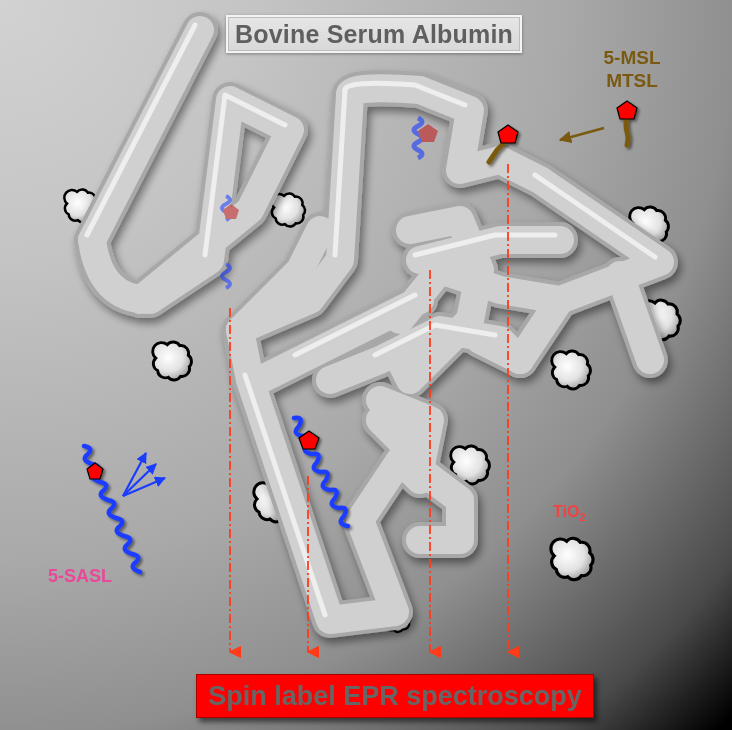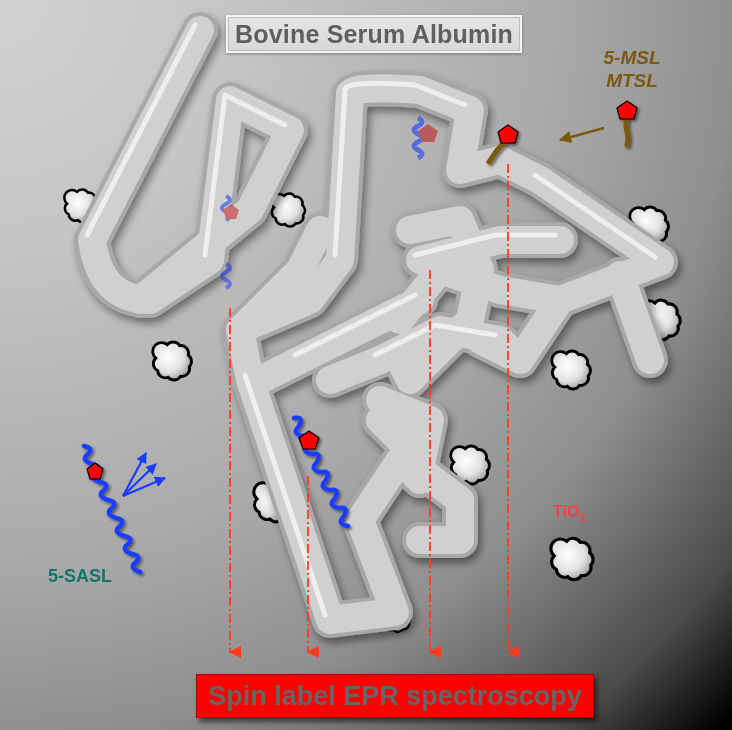--- a/index.html
+++ b/index.html
@@ -11,22 +11,22 @@
     #scene { position: absolute; left: 0; top: 0; width: 732px; height: 730px; }
     .title-box {
       position: absolute; left: 226px; top: 15px; width: 296px; height: 38px;
       background: linear-gradient(#e6e6e6, #d8d8d8);
       border: 2px solid #f4f4f4; box-shadow: 0 1px 3px rgba(0,0,0,0.35), inset 0 0 0 1px #bdbdbd;
       box-sizing: border-box;
       display: flex; align-items: center; justify-content: center;
       color: #5f5f5f; font-weight: bold; font-size: 25px; letter-spacing: 0.2px;
     }
     .label { position: absolute; font-weight: bold; text-align: center; }
-    .msl-label { left: 582px; top: 46px; width: 100px; color: #7a5a10; font-size: 19px; line-height: 23px; font-style: italic; }
-    .sasl-label { left: 48px; top: 566px; color: #0f766e; font-size: 18px; }
+    .msl-label { left: 582px; top: 46px; width: 100px; color: #7a5a10; font-size: 19px; line-height: 23px; }
+    .sasl-label { left: 48px; top: 566px; color: #ec4899; font-size: 18px; }
     .tio2-label { left: 553px; top: 503px; color: #ef4444; font-size: 16px; text-align: center; }
     .tio2-label sub { font-size: 11px; }
     .epr-box {
       position: absolute; left: 185px; top: 674px; width: 398px; height: 44px;
       background: #ff0000; border: 1px solid #a00; box-sizing: border-box;
       box-shadow: 3px 4px 5px rgba(0,0,0,0.55);
       display: flex; align-items: center; justify-content: center;
       color: #666666; font-weight: bold; font-size: 27px; margin-left: 11px;
     }
   </style>

